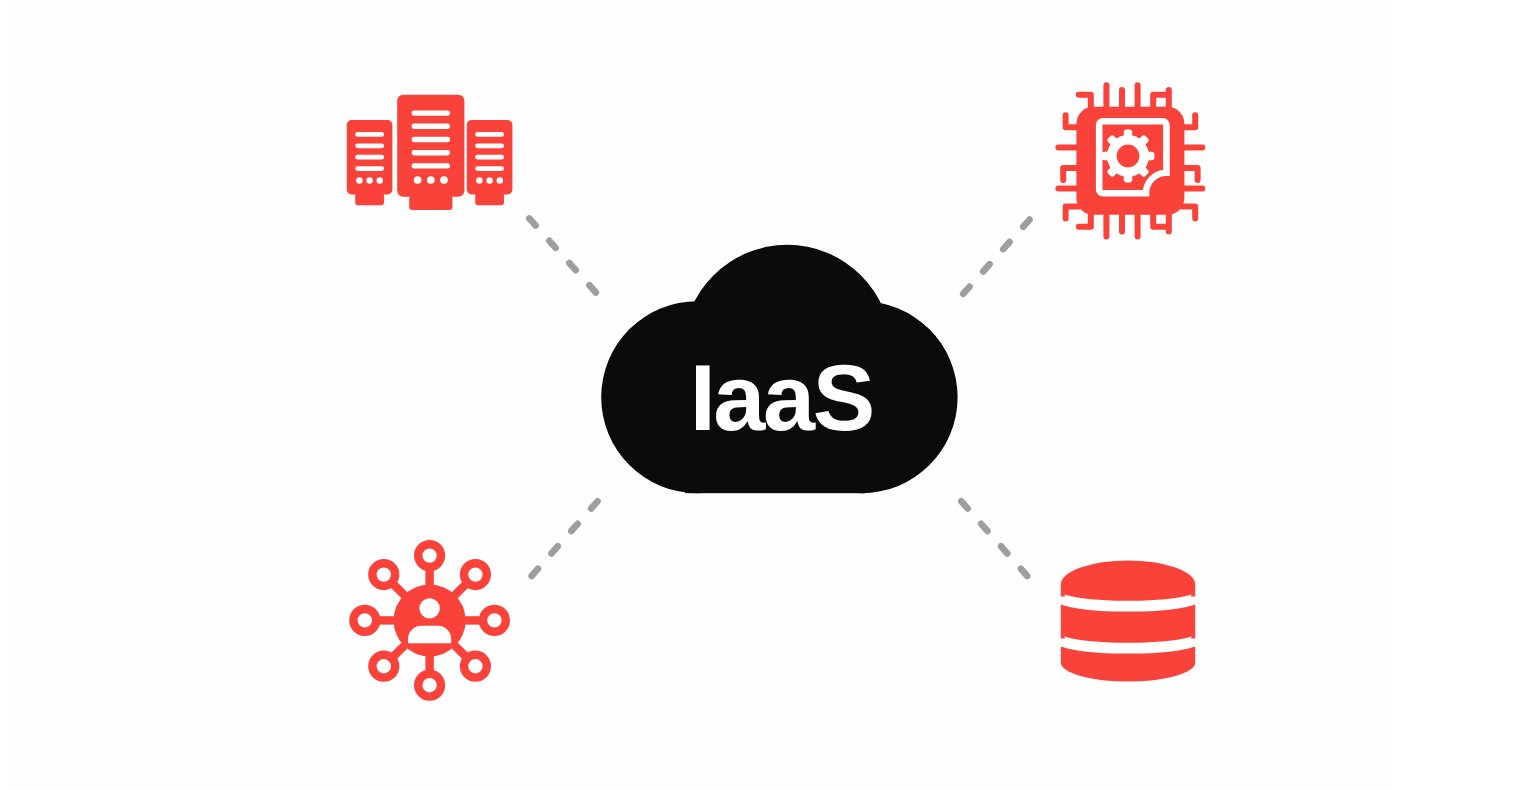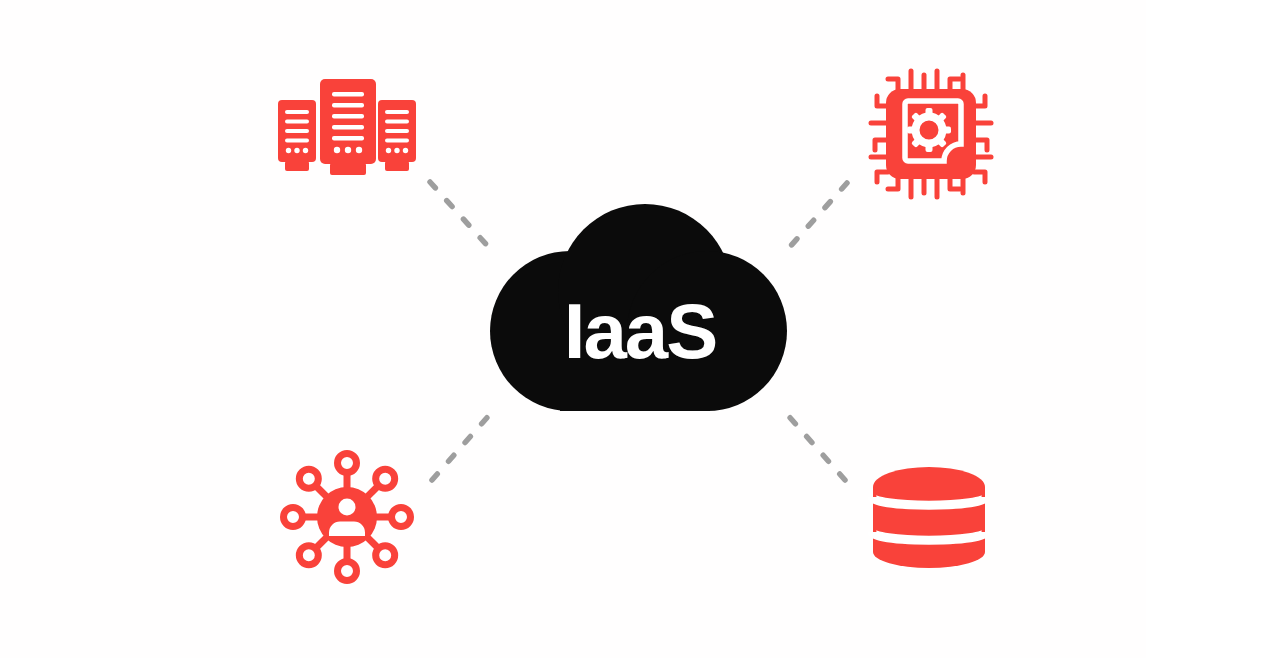--- a/index.html
+++ b/index.html
@@ -8,20 +8,21 @@
     width: 1270px;
     height: 658px;
     overflow: hidden;
     font-family: "Liberation Sans", sans-serif;
   }
   .stage {
     position: relative;
     width: 1146px;
     height: 658px;
     background: #fffefe;
+    margin-left: 11px;
   }
   svg { display: block; }
   .cloud-label {
     font-family: "Liberation Sans", "DejaVu Sans", sans-serif;
     font-weight: 700;
     font-size: 78px;
     letter-spacing: -2px;
   }
 </style>
 </head>

